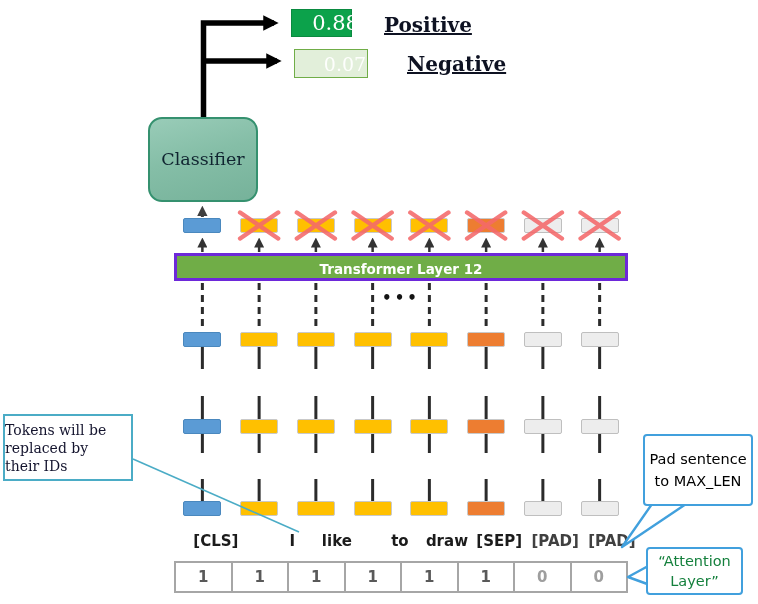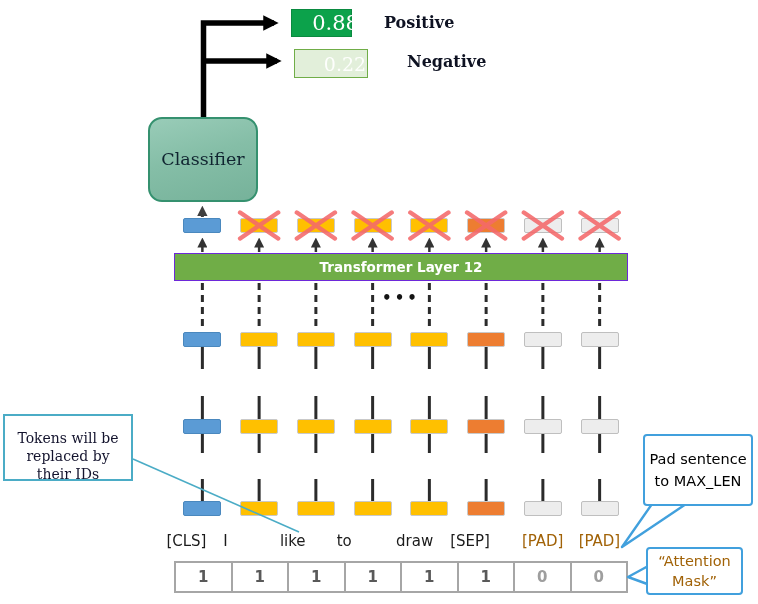--- a/index.html
+++ b/index.html
@@ -12,70 +12,70 @@
   #over-layer  { z-index:5; }
 
   
   .score-box { position:absolute; display:flex; align-items:center; justify-content:center;
     font-family:"DejaVu Serif", serif; z-index:4; box-sizing:border-box;padding-left:28px; }
   #pos-box { left:291px; top:9px;  width:61px; height:28px; background:#0CA24B; color:#ffffff;
     border:1px solid #0a8a40; font-size:21px; }
   #neg-box { left:294px; top:49px; width:74px; height:29px; background:#E2EFDA; color:#fdfefc;
     border:1.6px solid #70AD47; font-size:19px; }
   .class-label { position:absolute; font-family:"DejaVu Serif", serif; font-weight:bold;
-    font-size:16px; color:#0e1222; z-index:4; }
+    font-size:20px; color:#0e1222; z-index:4;text-decoration:underline; }
   #pos-label { left:384px; top:13px; }
   #neg-label { left:395px; top:52px;margin-left:12px; }
 
   
   #classifier { position:absolute; left:148px; top:117px; width:110px; height:85px;
     border-radius:14px; background:linear-gradient(165deg,#99CCB8 0%, #85BEA7 45%, #76B29A 100%);
     border:2px solid #35916F; display:flex; flex-direction:column; align-items:center;
     justify-content:center; font-family:"DejaVu Serif", serif; font-size:17.5px;
     color:#102430; line-height:1.5; z-index:4; box-sizing:border-box; }
 
   
-  .bar { position:absolute; left:174px; width:454px; background:#70AD47; border:1px solid #6d28d9;
+  .bar { position:absolute; left:174px; width:454px; background:#70AD47; border:3px solid #6d28d9;
     color:#ffffff; text-align:center; font-weight:bold; font-size:13.5px; z-index:2;
     box-sizing:border-box; }
   #bar12 { top:253px; height:28px; line-height:26px; }
   #bar2  { top:368px; height:29px; line-height:27px; }
   #bar1  { top:452px; height:28px; line-height:26px; }
 
   
   .token { position:absolute; width:38px; height:15px; border-radius:2px; box-sizing:border-box; z-index:3; }
   .token.cls  { background:#5B9BD5; border:1px solid #4a88be; }
   .token.word { background:#FFC000; border:1px solid #c9c9c9; }
   .token.sep  { background:#ED7D31; border:1px solid #c9c9c9; }
   .token.pad  { background:#EDEDED; border:1px solid #BFBFBF; }
 
   #ellipsis { position:absolute; left:382px; top:291px; width:38px; text-align:center;
     font-size:15px; font-weight:bold; letter-spacing:3px; color:#141414; z-index:3; line-height:14px; }
 
   
-  .tok-label { position:absolute; top:532px; width:72px; text-align:left; font-size:15px;
-    font-weight:normal; color:#1b1b1b; z-index:3; }
-  .tok-label.pad { color:#a16207;margin-left:15px; }
+  .tok-label { position:absolute; top:532px; width:72px; text-align:right; font-size:15px;
+    font-weight:bold; color:#1b1b1b; z-index:3; }
+  .tok-label.pad { color:#404040; }
   #mask-row { position:absolute; left:174px; top:561px; width:454px; height:32px; display:flex;
     border:2px solid #A6A6A6; box-sizing:border-box; background:#ffffff; z-index:3; }
   .mask-cell { flex:1; border-right:2px solid #A6A6A6; display:flex; align-items:center;
     justify-content:center; font-size:15px; font-weight:bold; color:#595959; }
   .mask-cell:last-child { border-right:none; }
   .mask-cell.dim { color:#9E9E9E; }
 
   
   .callout { position:absolute; background:#ffffff; z-index:6; box-sizing:border-box;text-align:right; }
   #callout-tokens { left:3px; top:414px; width:130px; height:67px; border:2px solid #4BACC6;
-    font-family:"DejaVu Serif", serif; font-size:14px; color:#14142e; text-align:center;
-    padding-top:13px; line-height:18px; }
+    font-family:"DejaVu Serif", serif; font-size:14px; color:#14142e; text-align:left;
+    padding-top:5px; line-height:18px; }
   #callout-pad { left:643px; top:434px; width:110px; height:72px; border:2.5px solid #41A0DD;
     border-radius:4px; font-size:14.5px; color:#000000; display:flex; flex-direction:column;
     justify-content:center; align-items:center; line-height:1.55; }
   #callout-attn { left:646px; top:547px; width:97px; height:48px; border:2.5px solid #41A0DD;
-    border-radius:4px; font-size:14.5px; color:#a16207; display:flex; flex-direction:column;
+    border-radius:4px; font-size:14.5px; color:#15803d; display:flex; flex-direction:column;
     justify-content:center; align-items:center; line-height:1.4; }
   .callout span { display:block; }
 </style>
 </head>
 <body>
 
 <div class="stage">
 
   <svg id="under-layer" class="layer">
       <defs>
@@ -155,21 +155,21 @@
         <line x1="599.625" y1="396" x2="599.625" y2="420" stroke="#2b2b2b" stroke-width="3"></line>
         <line x1="599.625" y1="433" x2="599.625" y2="453" stroke="#2b2b2b" stroke-width="3"></line>
         <line x1="599.625" y1="479" x2="599.625" y2="502" stroke="#2b2b2b" stroke-width="3"></line>
       </g>
     </svg>
 
   <div class="score-box" id="pos-box">
     <span>0.88</span>
   </div>
   <div class="score-box" id="neg-box">
-    <span>0.22</span>
+    <span>0.07</span>
   </div>
   <div class="class-label" id="pos-label">Positive</div>
   <div class="class-label" id="neg-label">Negative</div>
 
   <div id="classifier">
     <span>Classifier</span>
   </div>
 
   <div class="bar" id="bar12">Transformer Layer 12</div>
 
@@ -268,16 +268,16 @@
     <span>Tokens will be</span>
     <span>replaced by</span>
     <span>their IDs</span>
   </div>
   <div class="callout" id="callout-pad">
     <span>Pad sentence</span>
     <span>to MAX_LEN</span>
   </div>
   <div class="callout" id="callout-attn">
     <span>“Attention</span>
-    <span>Mask”</span>
+    <span>Layer”</span>
   </div>
 
 </div>
 
 </body></html>

